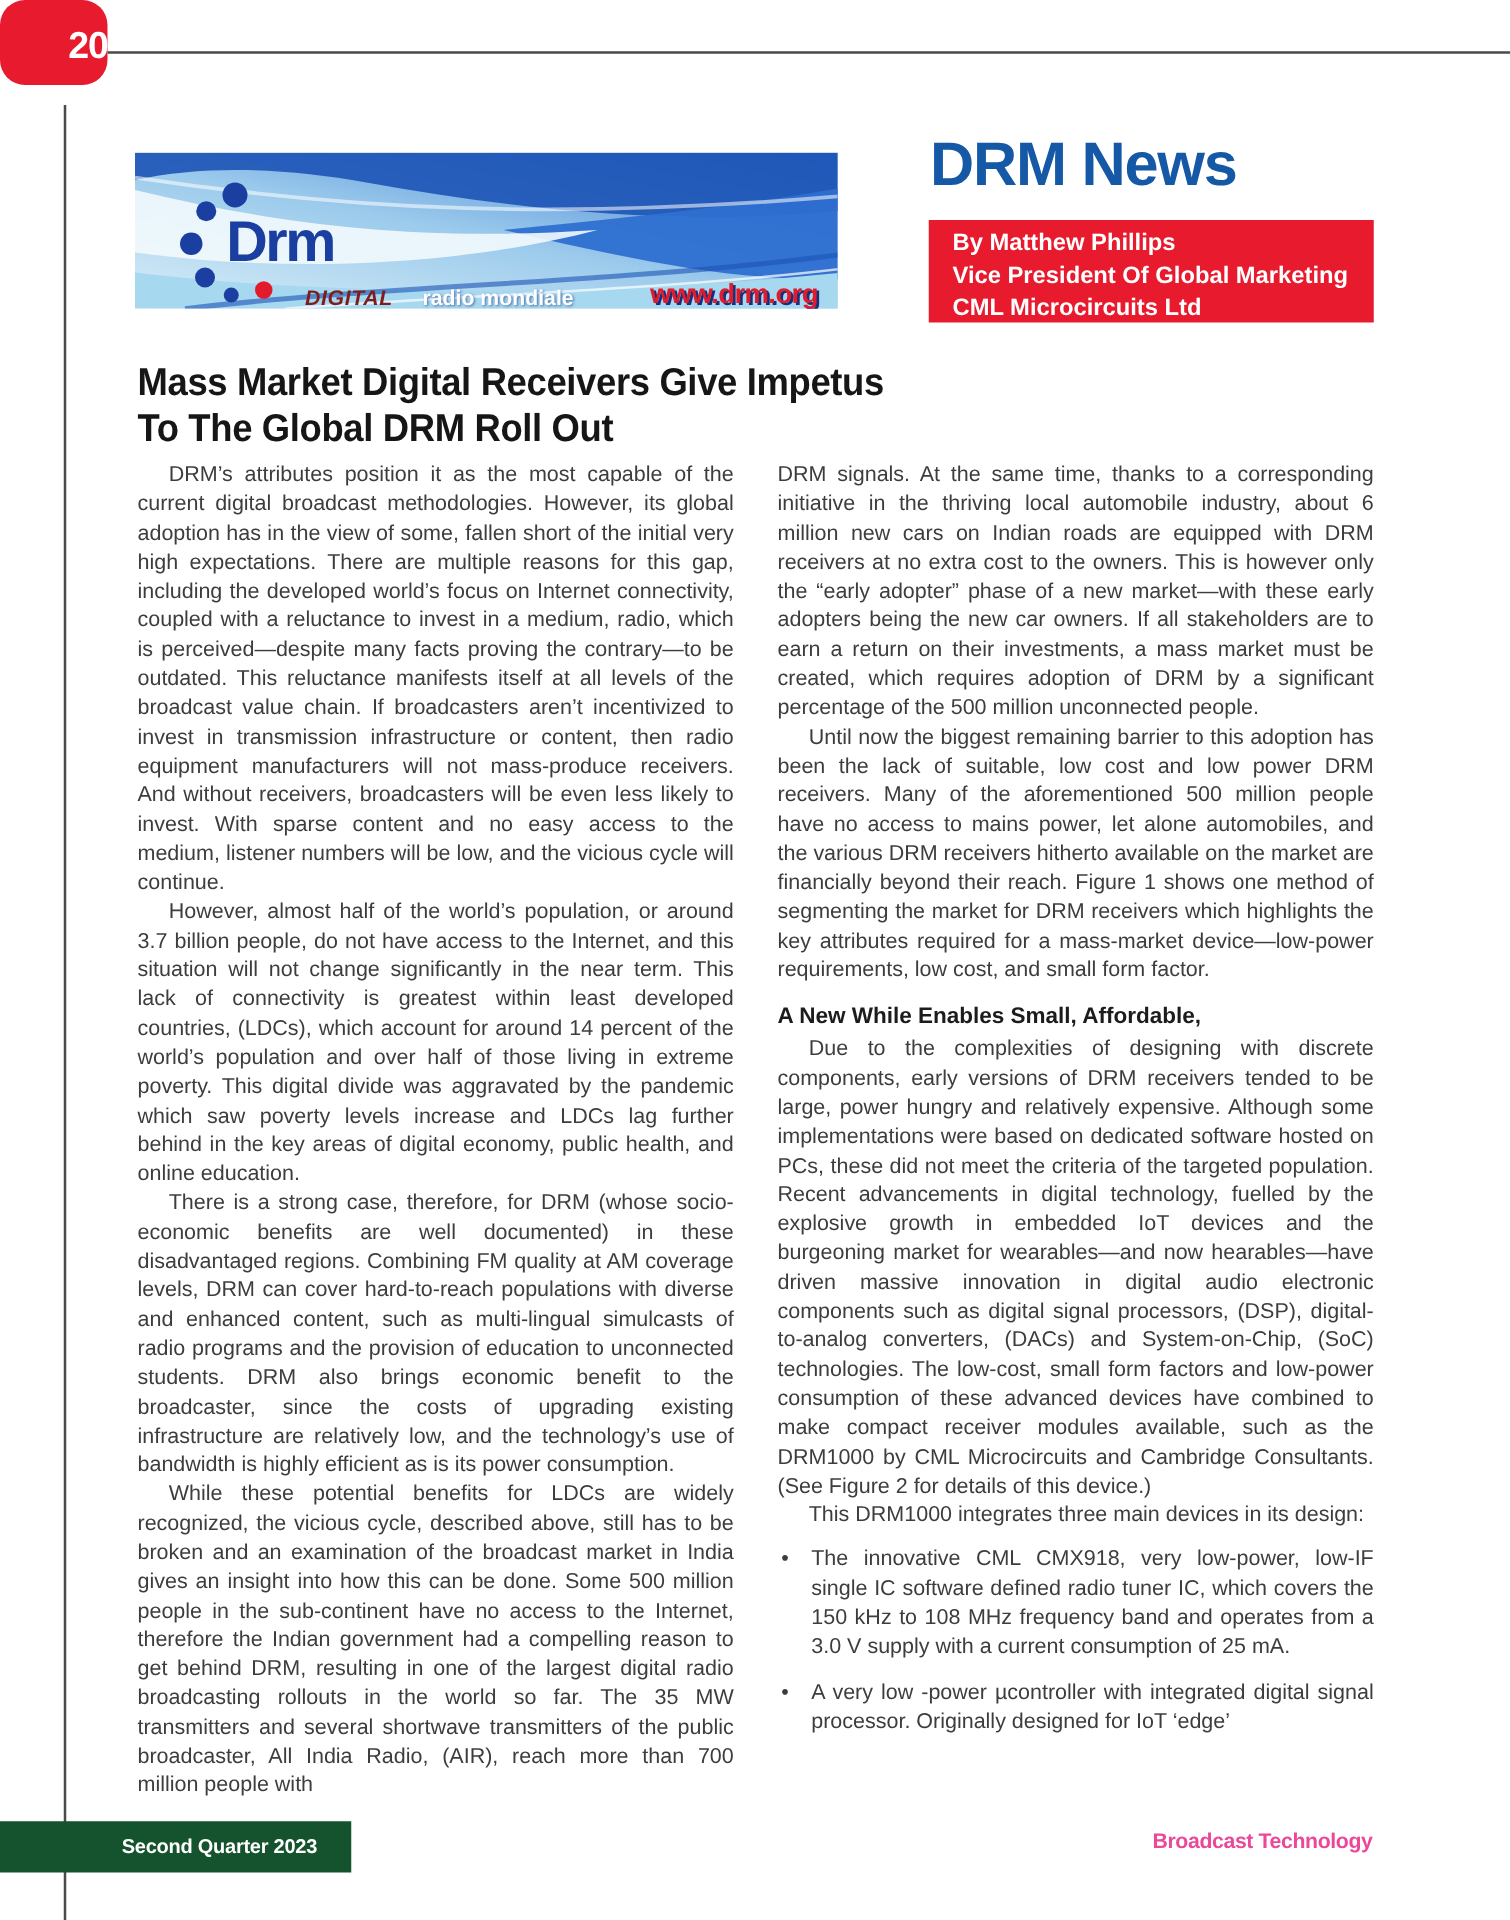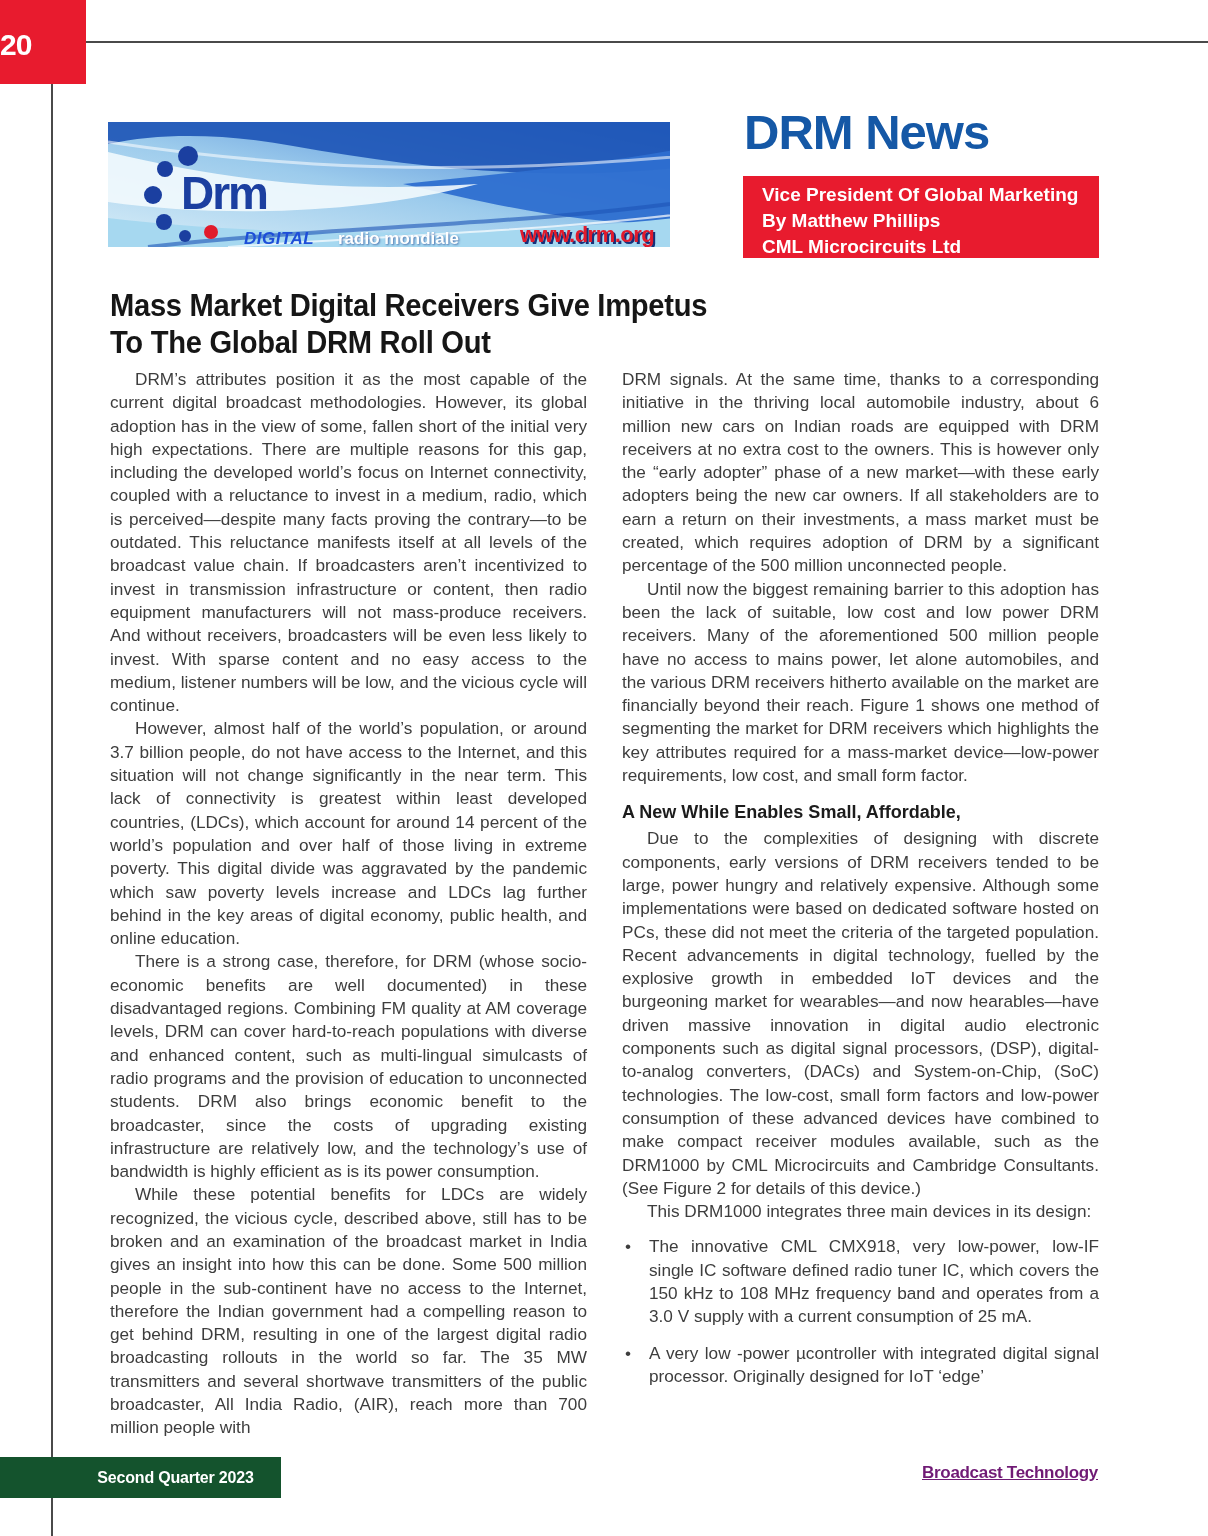--- a/index.html
+++ b/index.html
@@ -2,29 +2,29 @@
 <html lang="en"><head>
 <meta charset="utf-8">
 <style>
   html,body{margin:0;padding:0;background:#ffffff;}
   .page{position:relative;width:1208px;height:1536px;background:#ffffff;overflow:hidden;
         font-family:"Liberation Sans",sans-serif;}
   
   .rule-h{position:absolute;left:86px;top:41px;width:1122px;height:2px;background:#4a4a4a;}
   .rule-v{position:absolute;left:51px;top:84px;width:2px;height:1452px;background:#4a4a4a;}
   
-  .page-num-box{position:absolute;left:0;top:0;width:86px;height:84px;background:#e81b2e;
-        display:flex;align-items:center;justify-content:flex-start;}
+  .page-num-box{position:absolute;left:0;top:0;width:86px;height:68px;background:#e81b2e;
+        display:flex;align-items:center;justify-content:flex-end;border-radius:20px;}
   .page-num-box span{color:#fff;font-weight:700;font-size:30px;letter-spacing:-1px;padding-top:6px;}
   
   .banner{position:absolute;left:108px;top:122px;width:562px;height:125px;overflow:hidden;}
   .banner svg{position:absolute;left:0;top:0;}
   .logo-drm{position:absolute;left:73px;top:48px;color:#1b3fa0;font-weight:700;font-size:46px;
         letter-spacing:-2px;line-height:1;}
-  .logo-digital{position:absolute;left:136px;top:107px;color:#1d4ed8;font-weight:700;font-style:italic;
+  .logo-digital{position:absolute;left:136px;top:107px;color:#7f1d1d;font-weight:700;font-style:italic;
         font-size:17px;letter-spacing:.5px;}
   .logo-mondiale{position:absolute;left:230px;top:107px;color:#ffffff;font-weight:700;font-size:17px;
         text-shadow:1px 1px 2px rgba(20,50,130,.6);}
   .banner-tagline{position:absolute;left:233px;top:24px;color:#ffffff;font-weight:700;font-size:31px;
         letter-spacing:-.5px;text-shadow:2px 2px 3px rgba(10,40,120,.85);}
   .banner-url{position:absolute;left:412px;top:100px;color:#e11b2c;font-weight:700;font-size:22px;
         letter-spacing:-.5px;text-shadow:2px 2px 0 #15307a;}
   
   .drm-news{position:absolute;left:744px;top:104px;margin:0;color:#1558a6;font-weight:700;
         font-size:49px;letter-spacing:-1px;}
@@ -45,22 +45,22 @@
   .col h3{margin:13px 0 3px 0;font-size:18px;line-height:24px;color:#1c1c1c;}
   .h3line{display:block;font-weight:700;}
   .col ul{list-style:none;margin:12px 0 0 0;padding:0;}
   .col li{display:flex;margin-bottom:13px;text-align:justify;}
   .bullet{flex:0 0 24px;padding-left:3px;}
   .btext{flex:1;}
   
   .footer-box{position:absolute;left:0;top:1457px;width:281px;height:41px;background:#14532d;
         display:flex;align-items:center;justify-content:center;box-sizing:border-box;padding-left:70px;}
   .footer-box span{color:#fff;font-weight:700;font-size:16px;letter-spacing:-.2px;white-space:nowrap;}
-  .footer-right{position:absolute;right:110px;top:1463px;color:#701a75;font-weight:700;font-size:17px;
-        letter-spacing:-.3px;text-decoration:underline;}
+  .footer-right{position:absolute;right:110px;top:1463px;color:#ec4899;font-weight:700;font-size:17px;
+        letter-spacing:-.3px;}
 </style>
 </head>
 <body>
 
 <div class="page">
 
   <div class="rule-h"></div>
   <div class="rule-v"></div>
 
   <div class="page-num-box">
@@ -95,22 +95,22 @@
     </svg>
     <div class="logo-drm">Drm</div>
     <div class="logo-digital">DIGITAL</div>
     <div class="logo-mondiale">radio mondiale</div>
     <div class="banner-url">www.drm.org</div>
   </div>
 
   <h1 class="drm-news">DRM News</h1>
 
   <div class="byline-box">
+    <div>By Matthew Phillips</div>
     <div>Vice President Of Global Marketing</div>
-    <div>By Matthew Phillips</div>
     <div>CML Microcircuits Ltd</div>
   </div>
 
   <div class="article-title">
     <div class="tline">Mass Market Digital Receivers Give Impetus</div>
     <div class="tline">To The Global DRM Roll Out</div>
   </div>
 
   <div class="col col-left">
     <p class="indent">DRM’s attributes position it as the most capable of the current digital broadcast methodologies. However, its global adoption has in the view of some, fallen short of the initial very high expectations. There are multiple reasons for this gap, including the developed world’s focus on Internet connectivity, coupled with a reluctance to invest in a medium, radio, which is perceived—despite many facts proving the contrary—to be outdated. This reluctance manifests itself at all levels of the broadcast value chain. If broadcasters aren’t incentivized to invest in transmission infrastructure or content, then radio equipment manufacturers will not mass-produce receivers. And without receivers, broadcasters will be even less likely to invest. With sparse content and no easy access to the medium, listener numbers will be low, and the vicious cycle will continue.</p>

